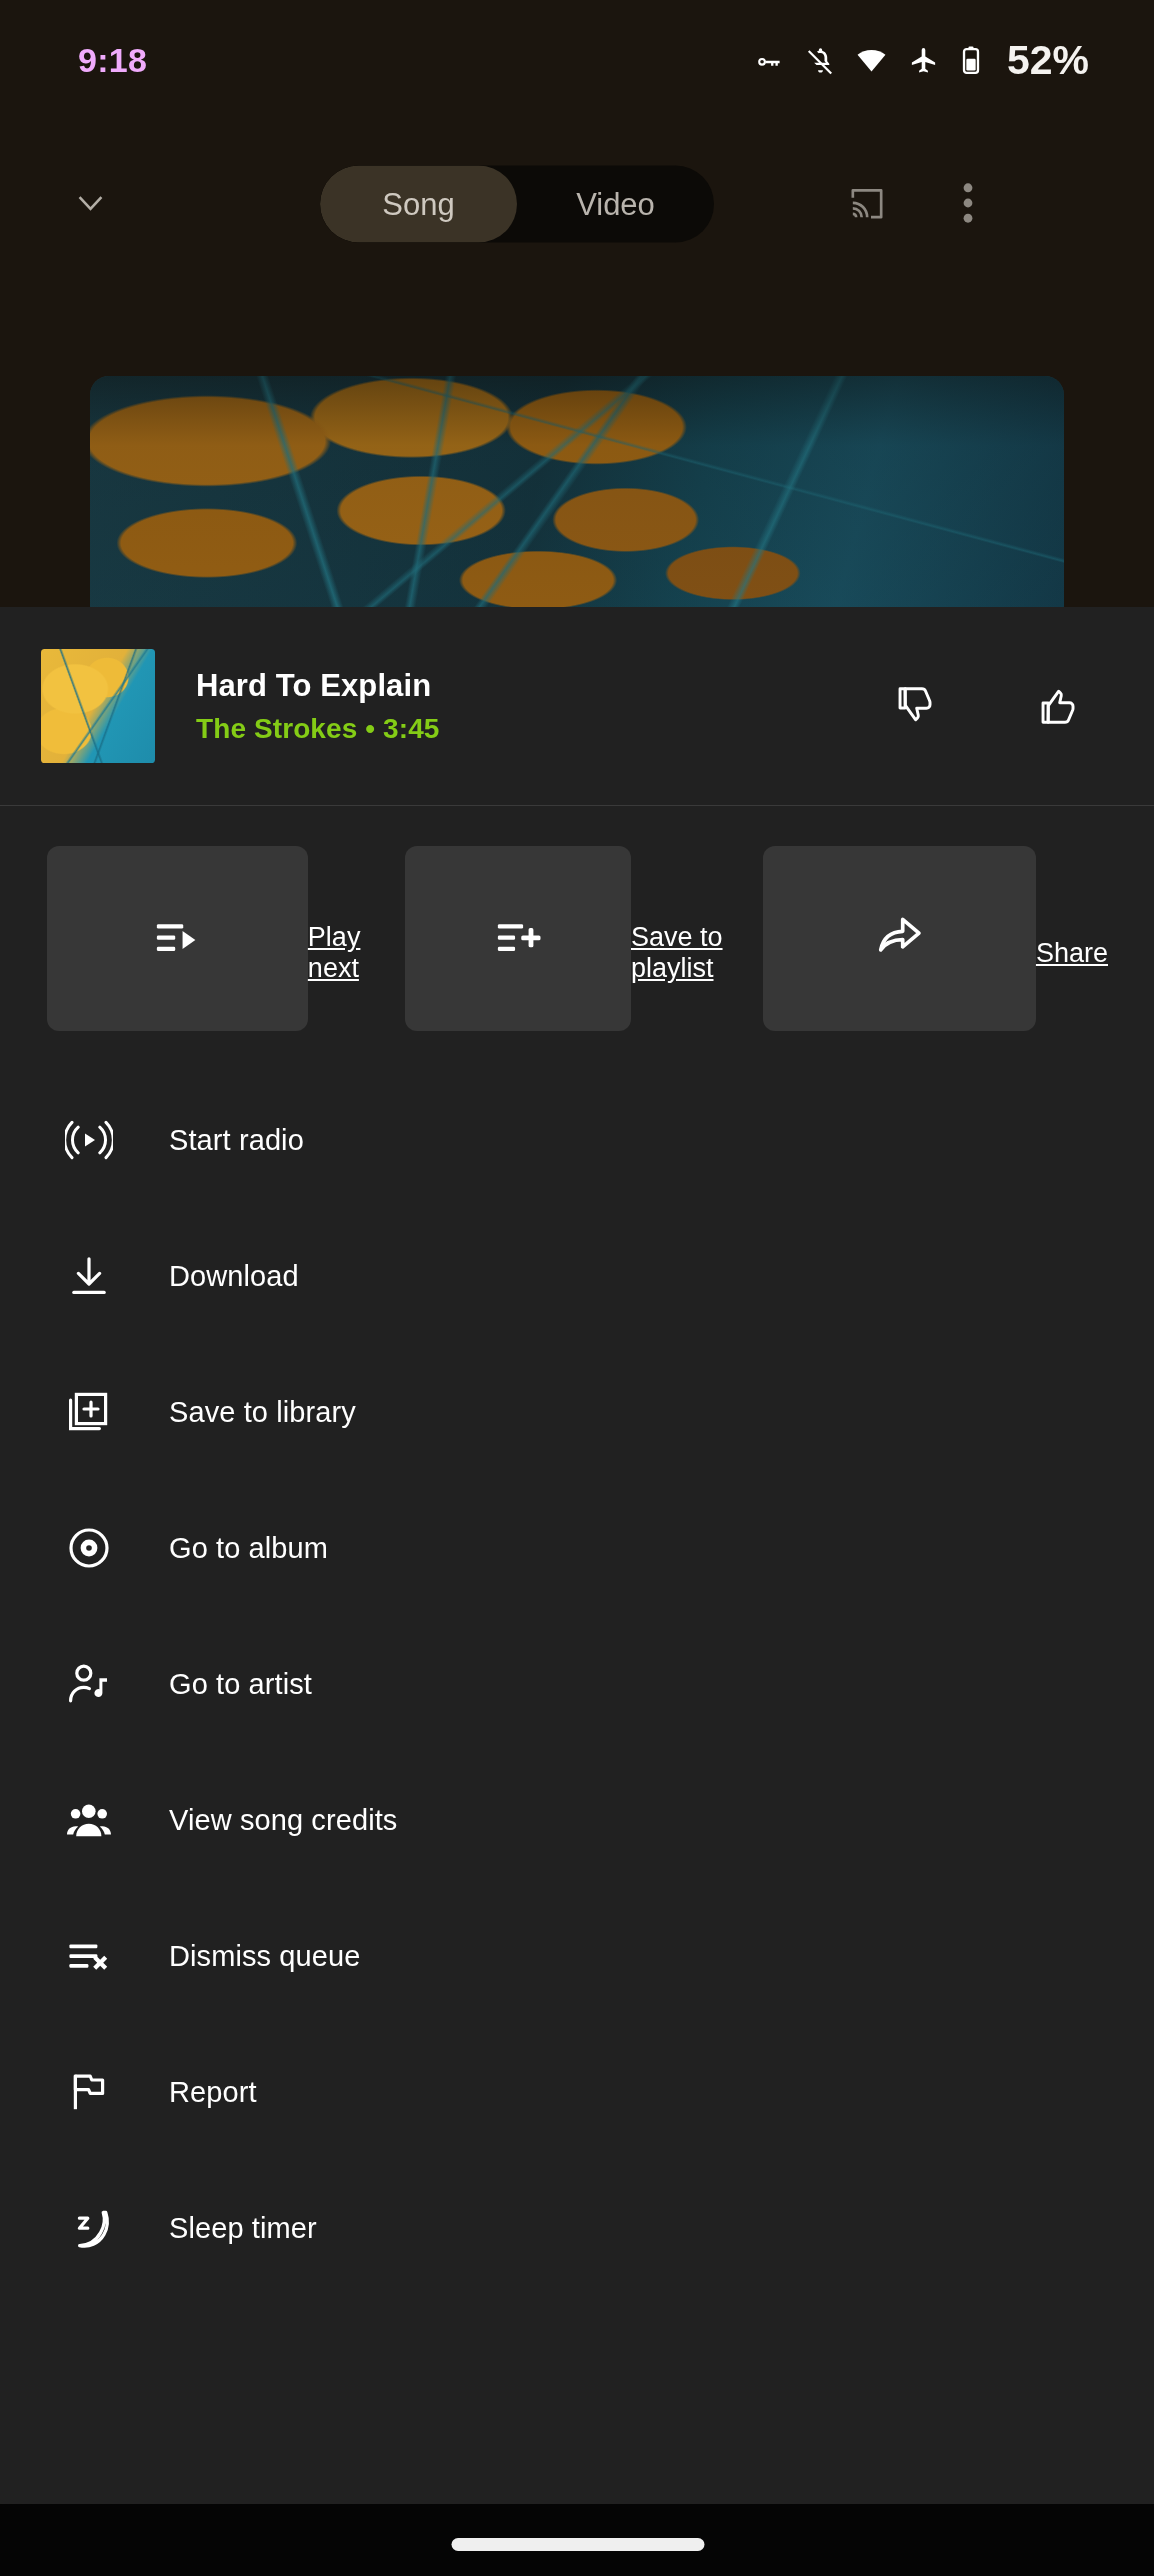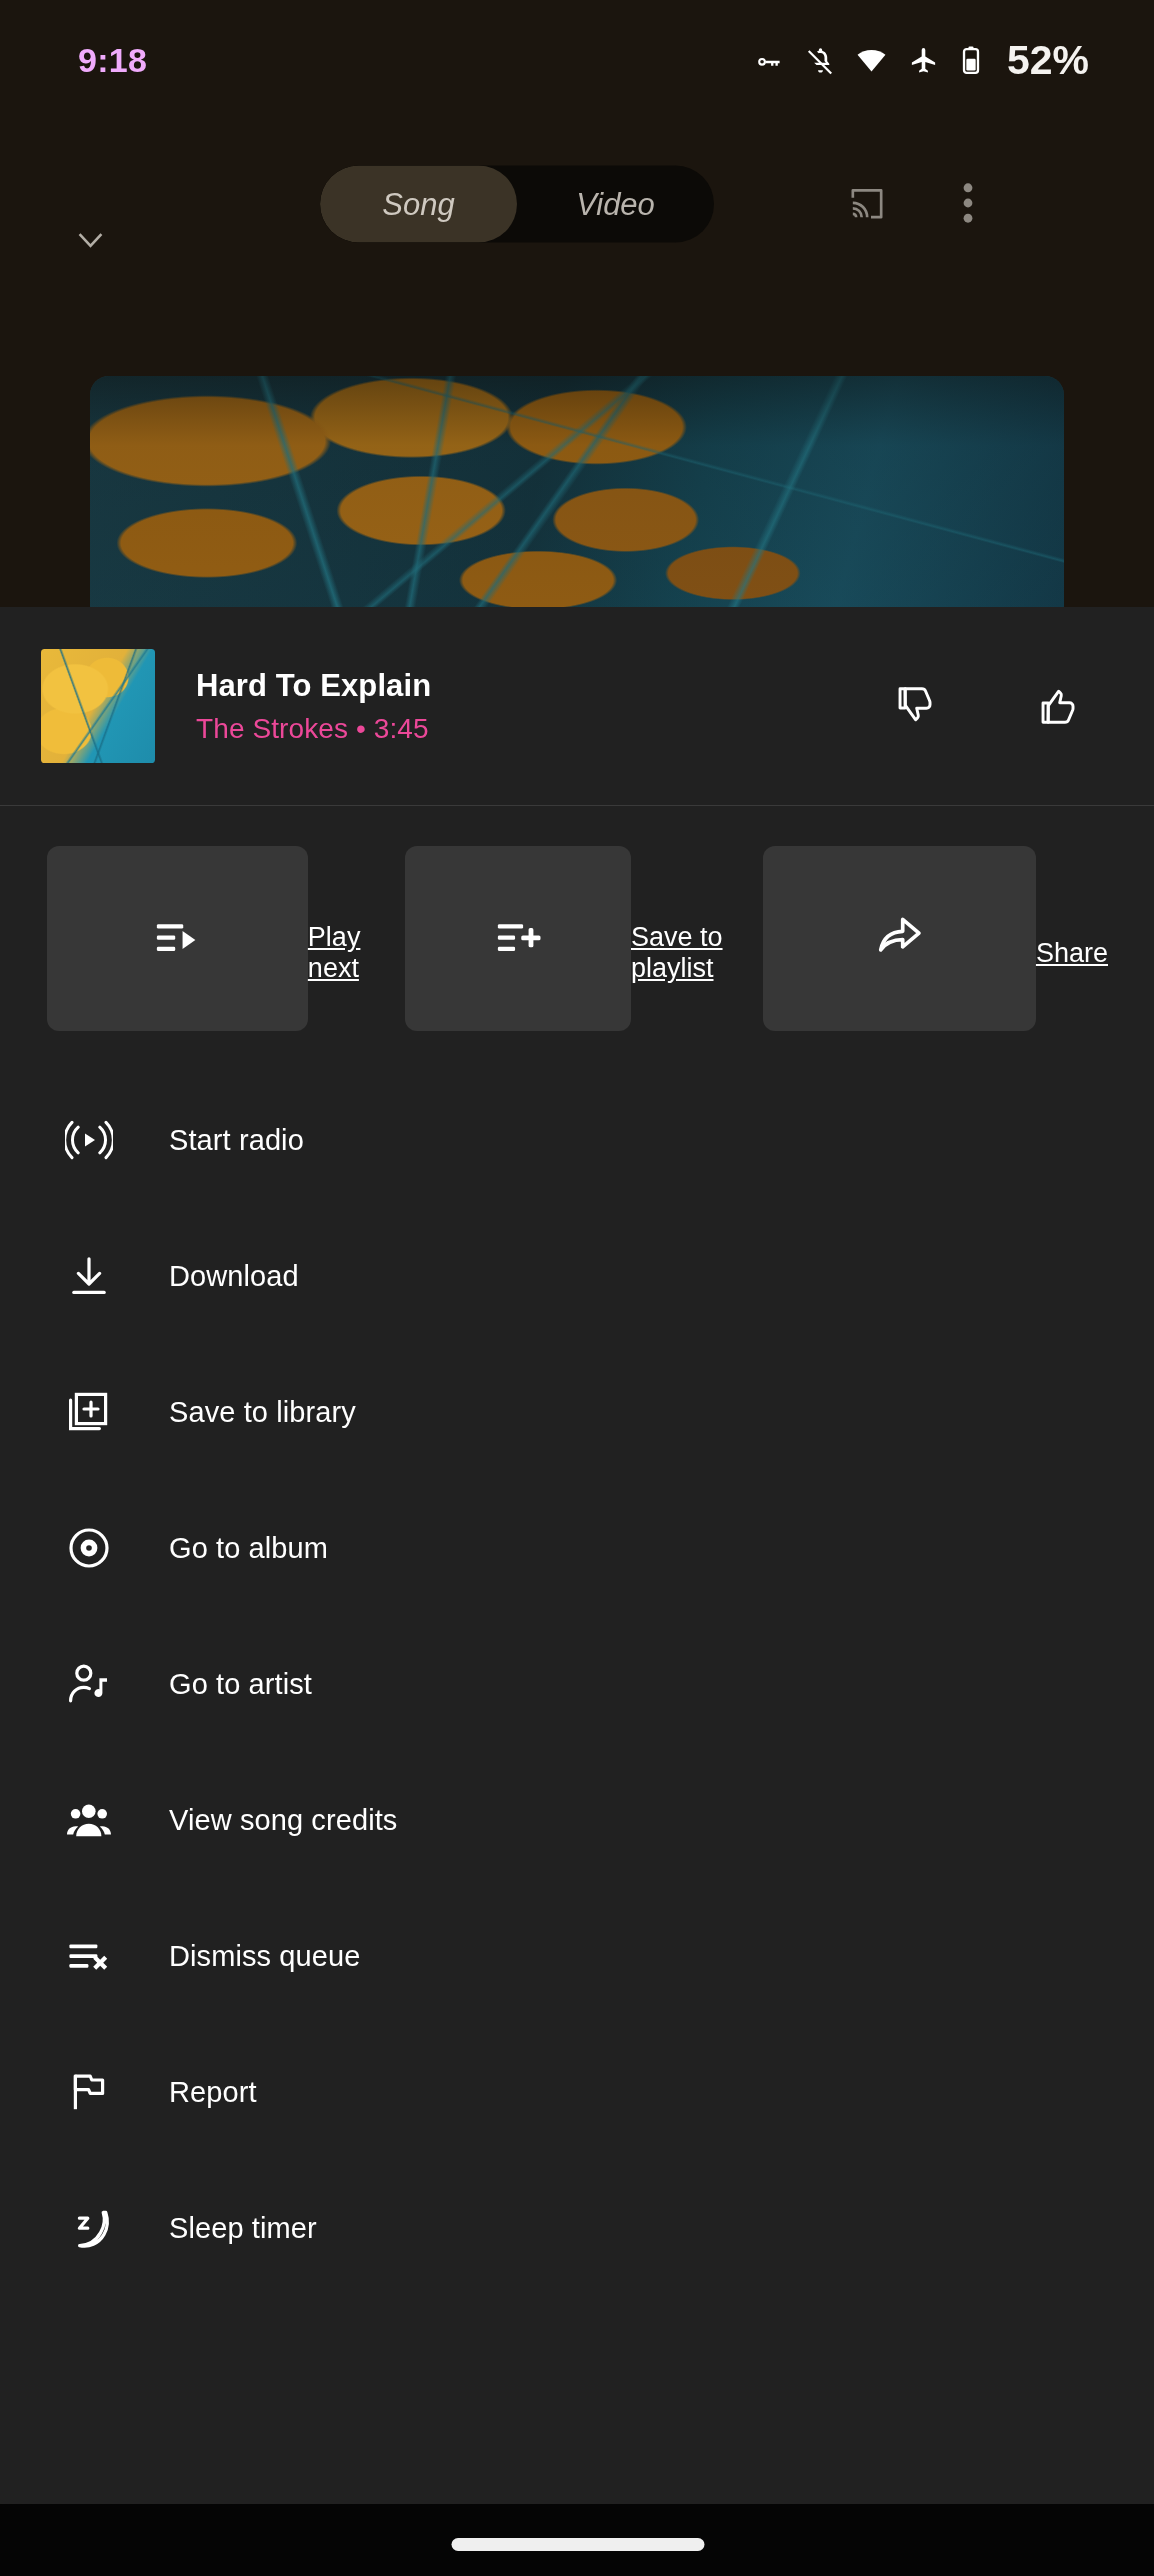--- a/index.html
+++ b/index.html
@@ -21,21 +21,21 @@
     display:flex; align-items:center; justify-content:space-between;
     padding:0 66px 0 78px;
   }
   #status-clock{ font-size:34px; font-weight:700; color:#f0abfc; letter-spacing:0.3px; }
   #status-icons{ display:flex; align-items:center; gap:20.4px; }
   #status-icons svg{ display:block; }
   #battery-pct{ font-size:41px; font-weight:700; color:#f4f2ef; margin-left:3.6px; }
 
   #top-nav{
     position:absolute; left:0; top:147px; width:1034px; height:114px;
-    display:flex; align-items:flex-end;font-style:italic;
+    display:flex; align-items:center;
   }
   #collapse-btn{ width:90px; display:flex; justify-content:center; margin-left:45px; }
   #seg-toggle{
     position:absolute; left:50%; top:50%; transform:translate(-50%,-50%);
     display:flex; border-radius:42px; overflow:hidden; background:#0c0a07;
   }
   .seg{
     width:197px; height:77px; display:flex; align-items:center; justify-content:center;
     font-size:31px; color:#b9b4ad;
   }
@@ -96,21 +96,21 @@
   }
   #song-thumb::after{
     content:""; position:absolute; inset:0;
     background:
       linear-gradient(70deg, transparent 38%, rgba(25,110,135,.85) 39%, transparent 40.4%),
       linear-gradient(-55deg, transparent 44%, rgba(28,120,145,.8) 45%, transparent 46.4%),
       linear-gradient(110deg, transparent 60%, rgba(24,105,130,.75) 61%, transparent 62.4%);
   }
   #song-meta{ margin-left:41px; flex:1; }
   #song-title{ font-size:31px; color:#fff; font-weight:700; letter-spacing:0.1px; }
-  #song-sub{ font-size:28px; color:#ec4899; margin-top:9px; letter-spacing:0.1px; }
+  #song-sub{ font-size:28px; color:#84cc16; margin-top:9px; letter-spacing:0.1px;font-weight:bold; }
   #rating-actions{ display:flex; align-items:center; gap:96px; margin-right:12px; }
 
   #sheet-divider{ height:1.2px; background:#3a3a3a; margin:0; }
 
   
   #quick-actions{
     display:flex; gap:13.2px; padding:40px 47px 0 47px;
   }
   .qa{
     flex:1; display:flex; flex-direction:row; align-items:center;text-decoration:underline;

